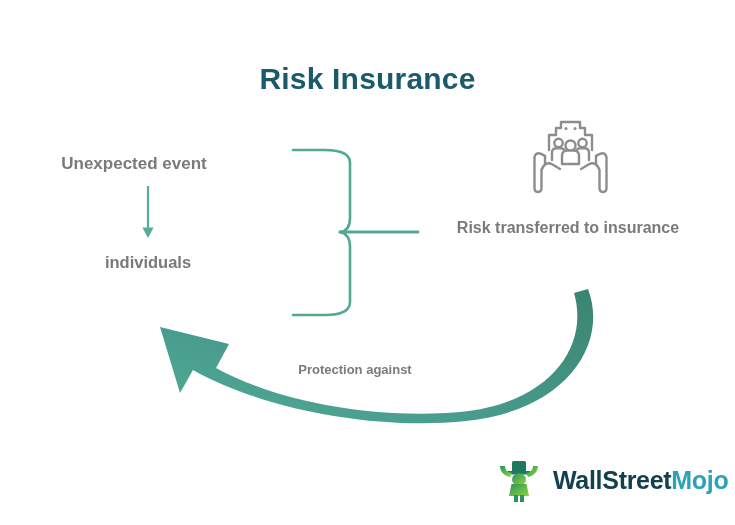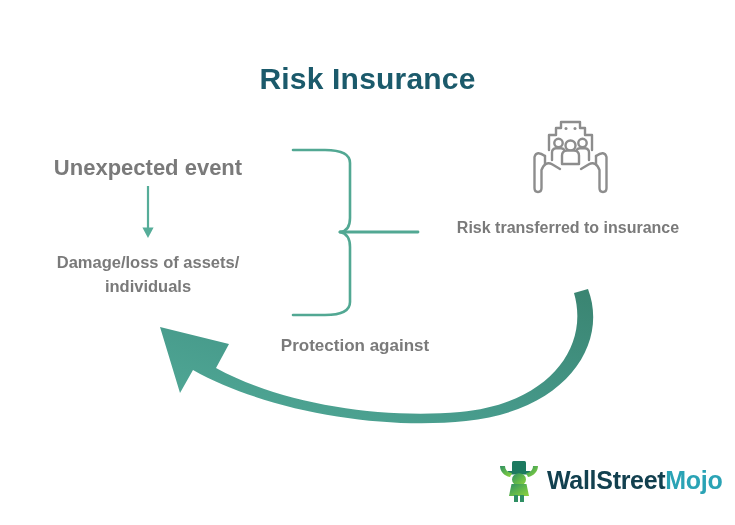--- a/index.html
+++ b/index.html
@@ -35,43 +35,43 @@
   .label {
     position: absolute;
     color: #7a7a7a;
     font-weight: bold;
     font-size: 16.5px;
     line-height: 1.45;
     text-align: center;
   }
 
   .label-unexpected {
-    left: 18px;
+    left: 4px;
     top: 152px;
     width: 260px;
-    font-size: 22px;
+    font-size: 17px;
   }
   .label-damage {
     left: 8px;
     top: 251px;
     width: 280px;
     font-size: 16.5px;
   }
   .label-risk-transfer {
     left: 418px;
     top: 216px;
     width: 300px;
     font-size: 16px;
     text-align: center;
   }
   .label-protection {
     left: 245px;
-    top: 334px;
+    top: 361px;
     width: 220px;
-    font-size: 17px;
+    font-size: 13px;
   }
 
   
   .svg-layer {
     position: absolute;
     left: 0;
     top: 0;
     width: 735px;
     height: 525px;
     pointer-events: none;
@@ -80,21 +80,21 @@
 
   
   .logo {
     position: absolute;
     left: 495px;
     top: 455px;
     width: 222px;
     height: 50px;
     display: flex;
     align-items: center;
-    gap: 4px;
+    gap: 10px;
     text-align: right;
   }
   .logo-mark {
     width: 48px;
     height: 48px;
     flex: 0 0 auto;
   }
   .logo-text {
     font-size: 25px;
     font-weight: bold;
@@ -108,21 +108,20 @@
 </head>
 <body>
 
 <div id="stage">
 
   <div class="title">Risk Insurance</div>
 
   <div class="label label-unexpected">Unexpected event</div>
 
   <div class="label label-damage">
-    <div>Damage/loss of assets/</div>
     <div>individuals</div>
   </div>
 
   <div class="label label-risk-transfer">
     <div>Risk transferred to insurance</div>
   </div>
 
   <div class="label label-protection">
     <div>Protection against</div>
   </div>

